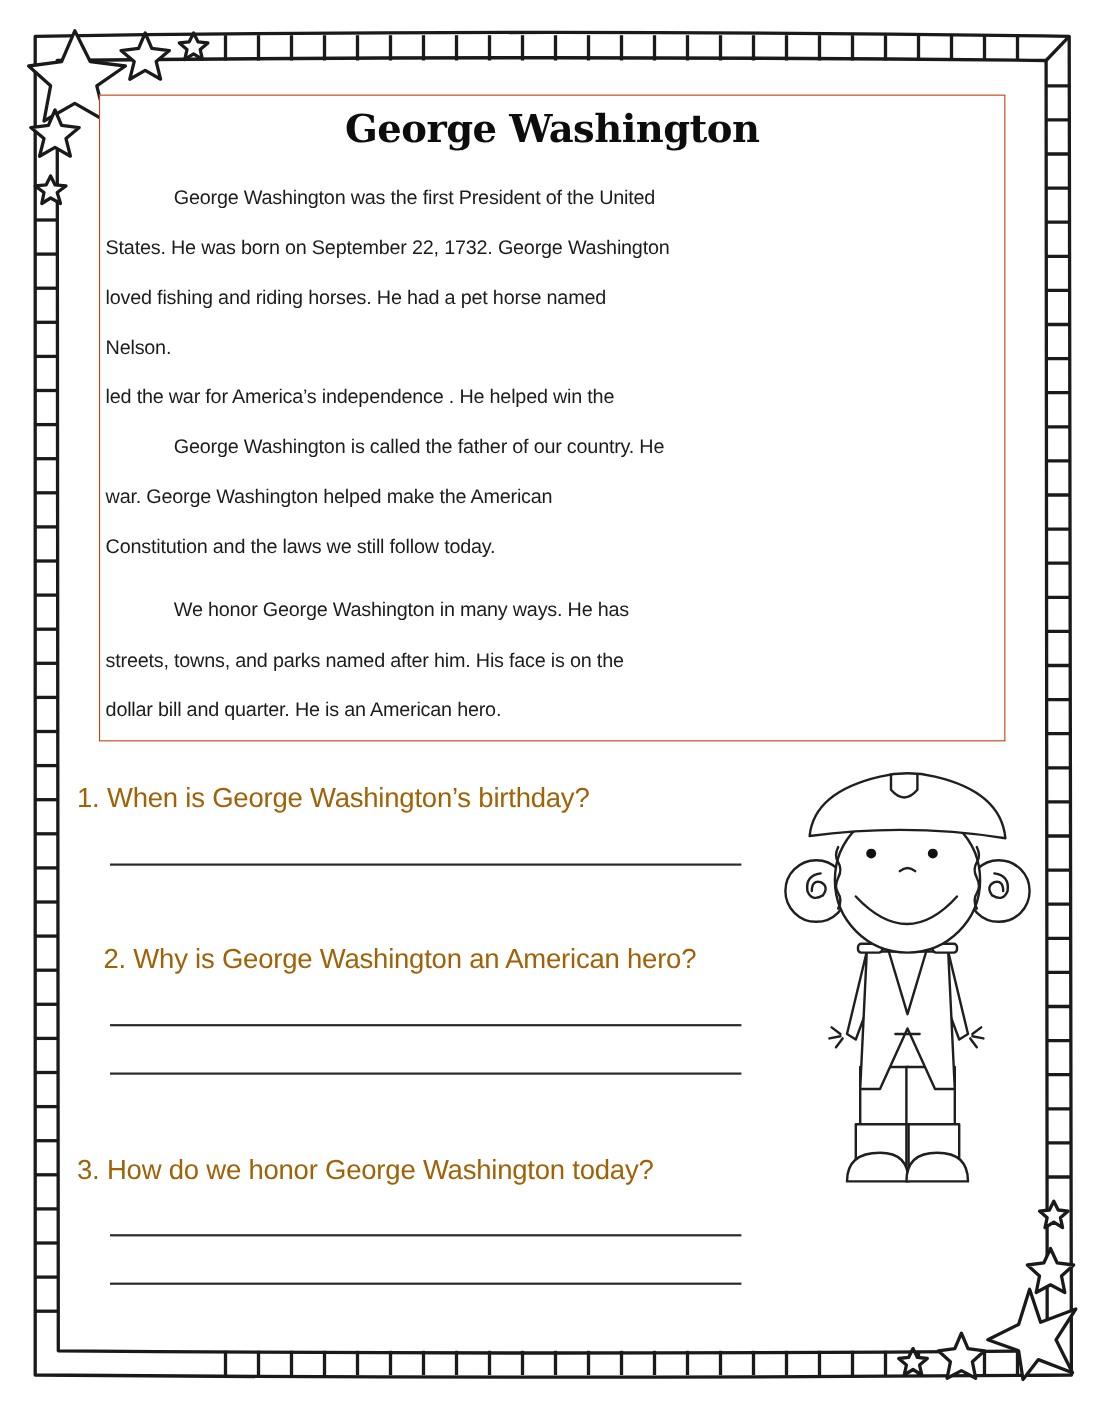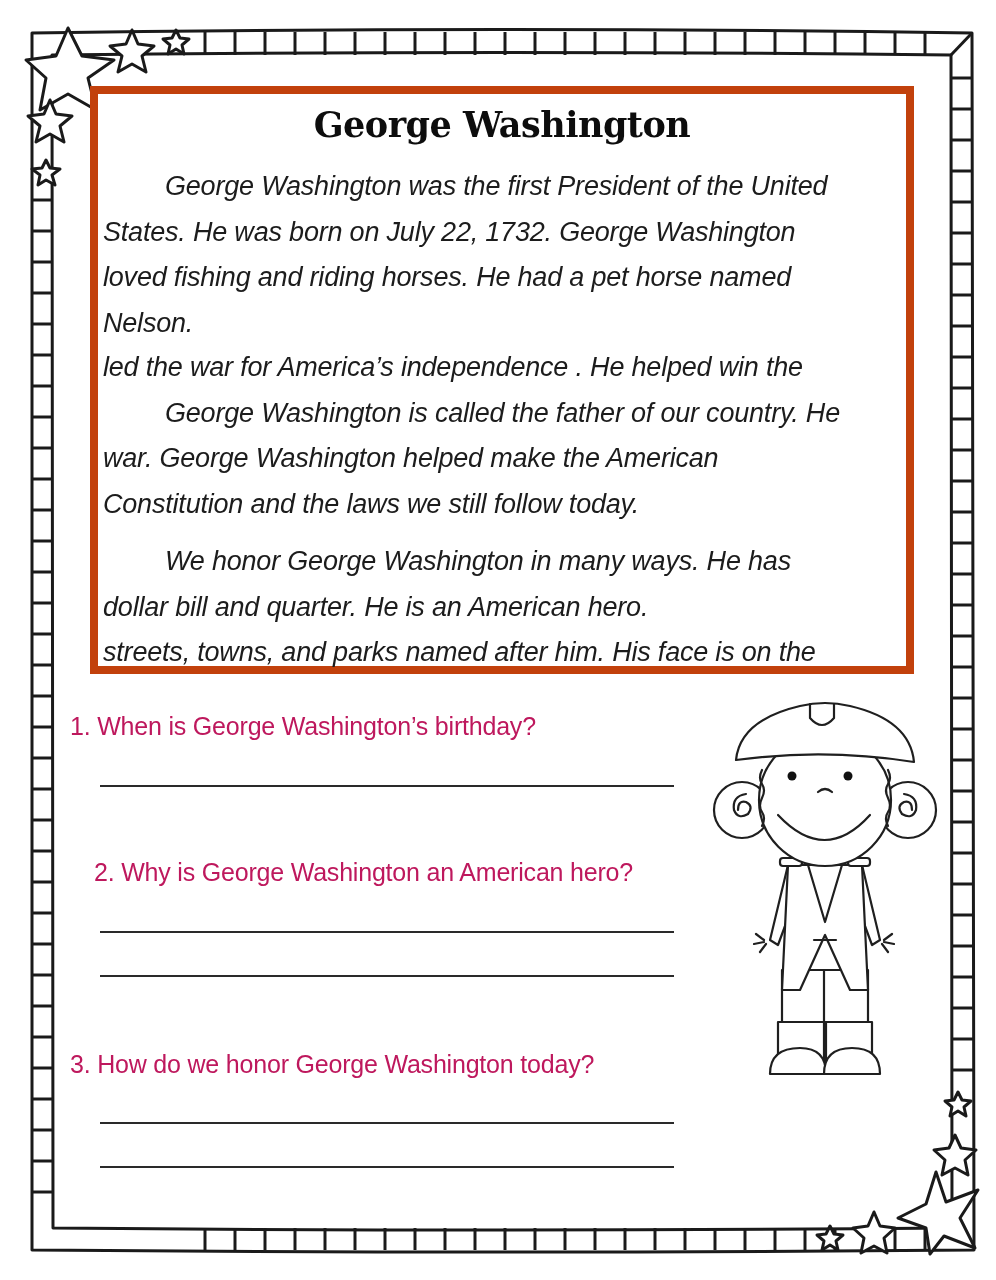--- a/index.html
+++ b/index.html
@@ -1,28 +1,28 @@
 <!DOCTYPE html>
 <html><head>
   <meta charset="utf-8">
   <style>
     html, body { margin: 0; padding: 0; background: #ffffff; }
     body { width: 996px; height: 1280px; position: relative; overflow: hidden;
            font-family: "Liberation Sans", sans-serif; color: #1a1a1a; }
     .page { position: absolute; left: 0; top: 0; width: 996px; height: 1280px; }
     svg.frame { position: absolute; left: 0; top: 0; }
     .passage-box { position: absolute; left: 90px; top: 86px; width: 824px; height: 588px;
-                   border: 8px solid #c2410c; box-sizing: border-box; background: #fff; }
+                   border: 1px solid #c2410c; box-sizing: border-box; background: #fff; }
     .title { position: absolute; left: 0; right: 0; top: 10px; text-align: center;
              font-family: "DejaVu Serif", serif; font-weight: bold; font-size: 35px;
              letter-spacing: -0.5px; color: #0d0d0d; }
-    .paragraph { position: absolute; left: 5px; width: 812px; font-size: 27px;
-                 line-height: 45.5px; color: #1c1c1c; letter-spacing: -0.2px; font-style: italic; }
+    .paragraph { position: absolute; left: 5px; width: 812px; font-size: 18px;
+                 line-height: 45.5px; color: #1c1c1c; letter-spacing: -0.2px; }
     .paragraph .indent { display: inline-block; width: 62px; }
-    .question { position: absolute; left: 70px; font-size: 25px; color: #be185d;
+    .question { position: absolute; left: 70px; font-size: 25px; color: #a16207;
                 letter-spacing: -0.2px; }
     .answer-line { position: absolute; left: 100px; width: 574px; height: 0;
                    border-top: 2px solid #2a2a2a; }
     svg.figure { position: absolute; left: 700px; top: 690px; }
   </style>
 </head>
 <body>
 
 <div class="page">
 
@@ -167,36 +167,36 @@
       <path d="M874 1212 L880 1226 L895 1228 L884 1238 L887 1253 L874 1246 L861 1253 L864 1238 L853 1228 L868 1226 Z"></path>
       <path d="M830 1226 L834 1234 L843 1235 L836 1241 L838 1250 L830 1245 L822 1250 L824 1241 L817 1235 L826 1234 Z"></path>
     </g>
   </svg>
 
   <div class="passage-box">
     <div class="title">George Washington</div>
 
     <div class="paragraph" style="top:70px;">
       <div><span class="indent"></span><span>George Washington was the first President of the United</span></div>
-      <div>States. He was born on July 22, 1732.  George Washington</div>
+      <div>States. He was born on September 22, 1732.  George Washington</div>
       <div>loved fishing and riding horses.  He had a pet horse named</div>
       <div>Nelson.</div>
     </div>
 
     <div class="paragraph" style="top:251px;">
       <div>led the war for America’s independence .  He helped win the</div>
       <div><span class="indent"></span><span>George Washington is called the father of our country. He</span></div>
       <div>war.  George Washington helped make the American</div>
       <div>Constitution and the laws we still follow today.</div>
     </div>
 
     <div class="paragraph" style="top:433px;margin-top:12px;">
       <div><span class="indent"></span><span>We honor George Washington in many ways.  He has</span></div>
+      <div>streets, towns, and parks named after him.  His face is on the</div>
       <div>dollar bill and quarter.  He is an American hero.</div>
-      <div>streets, towns, and parks named after him.  His face is on the</div>
     </div>
   </div>
 
   <div class="question" style="top:712px;">
     <span>1.</span>
     <span>When is George Washington’s birthday?</span>
   </div>
   <div class="answer-line" style="top:785px;"></div>
 
   <div class="question" style="top:858px;margin-left:24px;">

